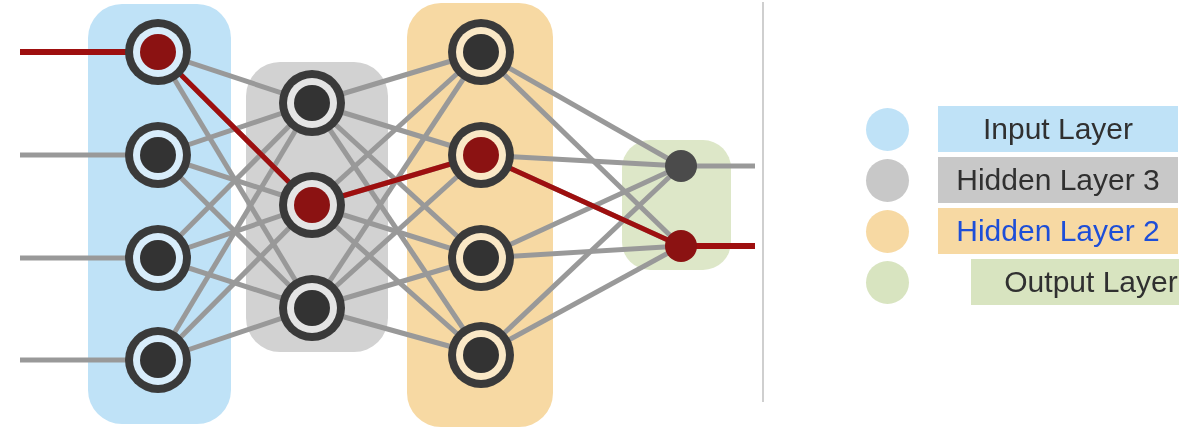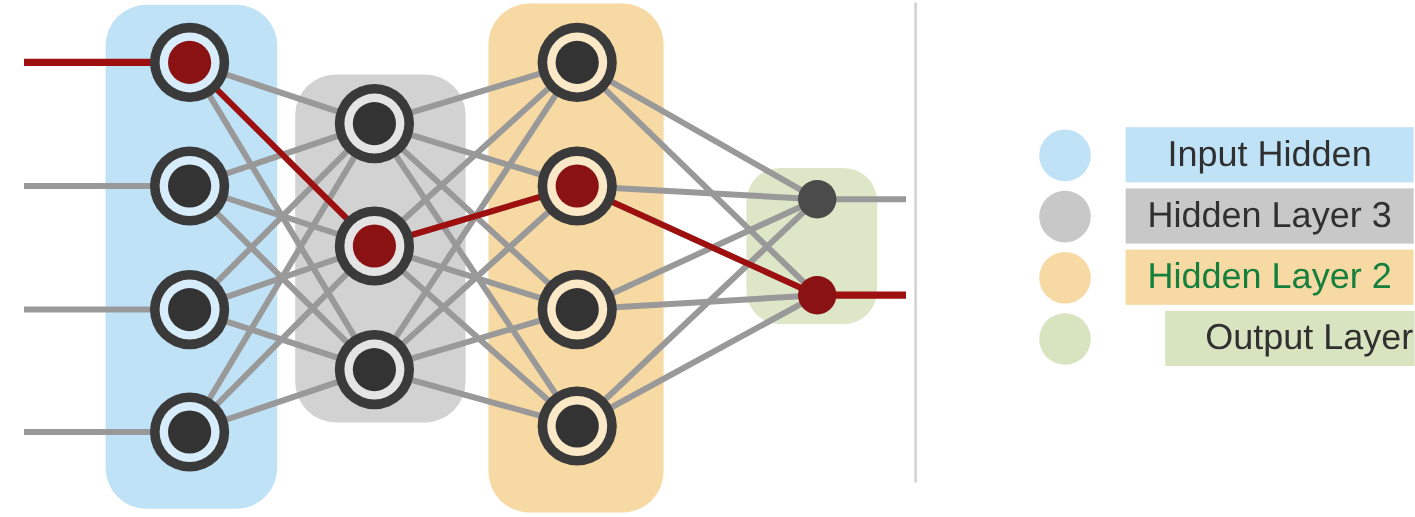--- a/index.html
+++ b/index.html
@@ -120,29 +120,29 @@
       <circle cx="481" cy="355" r="25" fill="#fae8c6"></circle>
       <circle cx="481" cy="355" r="18" fill="#333333"></circle>
       <circle cx="681" cy="166" r="16" fill="#4b4b4b"></circle>
       <circle cx="681" cy="246" r="16" fill="#8b1212"></circle>
       <line x1="763" y1="2" x2="763" y2="402" stroke="#cfcfcf" stroke-width="2"></line>
     </svg>
 
   <div class="legend">
     <div class="legend-row">
       <span class="swatch" style="background: rgb(191, 226, 247);"></span>
-      <span class="bar" style="background: rgb(191, 226, 247); color: rgb(48, 48, 48);">Input Hidden</span>
+      <span class="bar" style="background: rgb(191, 226, 247); color: rgb(48, 48, 48);">Input Layer</span>
     </div>
     <div class="legend-row">
       <span class="swatch" style="background: rgb(200, 200, 200);"></span>
       <span class="bar" style="background: rgb(200, 200, 200); color: rgb(48, 48, 48);">Hidden Layer 3</span>
     </div>
     <div class="legend-row">
       <span class="swatch" style="background: rgb(247, 217, 163);"></span>
-      <span class="bar" style="background: rgb(247, 217, 163); color: #15803d;">Hidden Layer 2</span>
+      <span class="bar" style="background: rgb(247, 217, 163); color: #1d4ed8;">Hidden Layer 2</span>
     </div>
     <div class="legend-row">
       <span class="swatch" style="background: rgb(216, 228, 192);"></span>
       <span class="bar" style="background: rgb(216, 228, 192); color: rgb(48, 48, 48); margin-left: 33px;">Output Layer</span>
     </div>
   </div>
 
 </div>
 
 </body></html>

